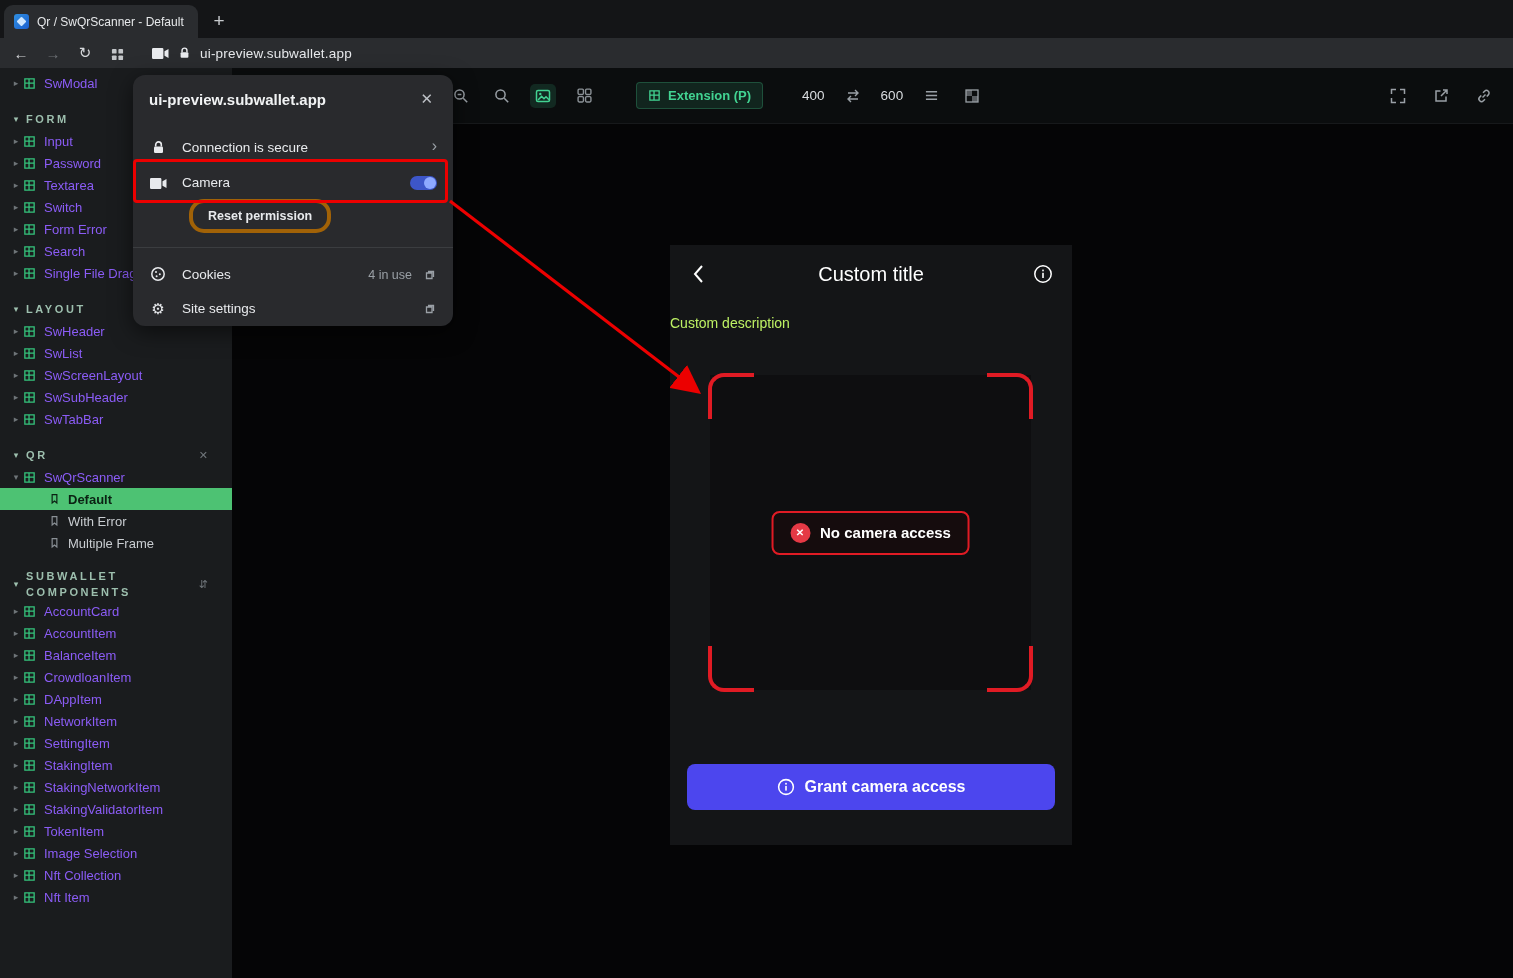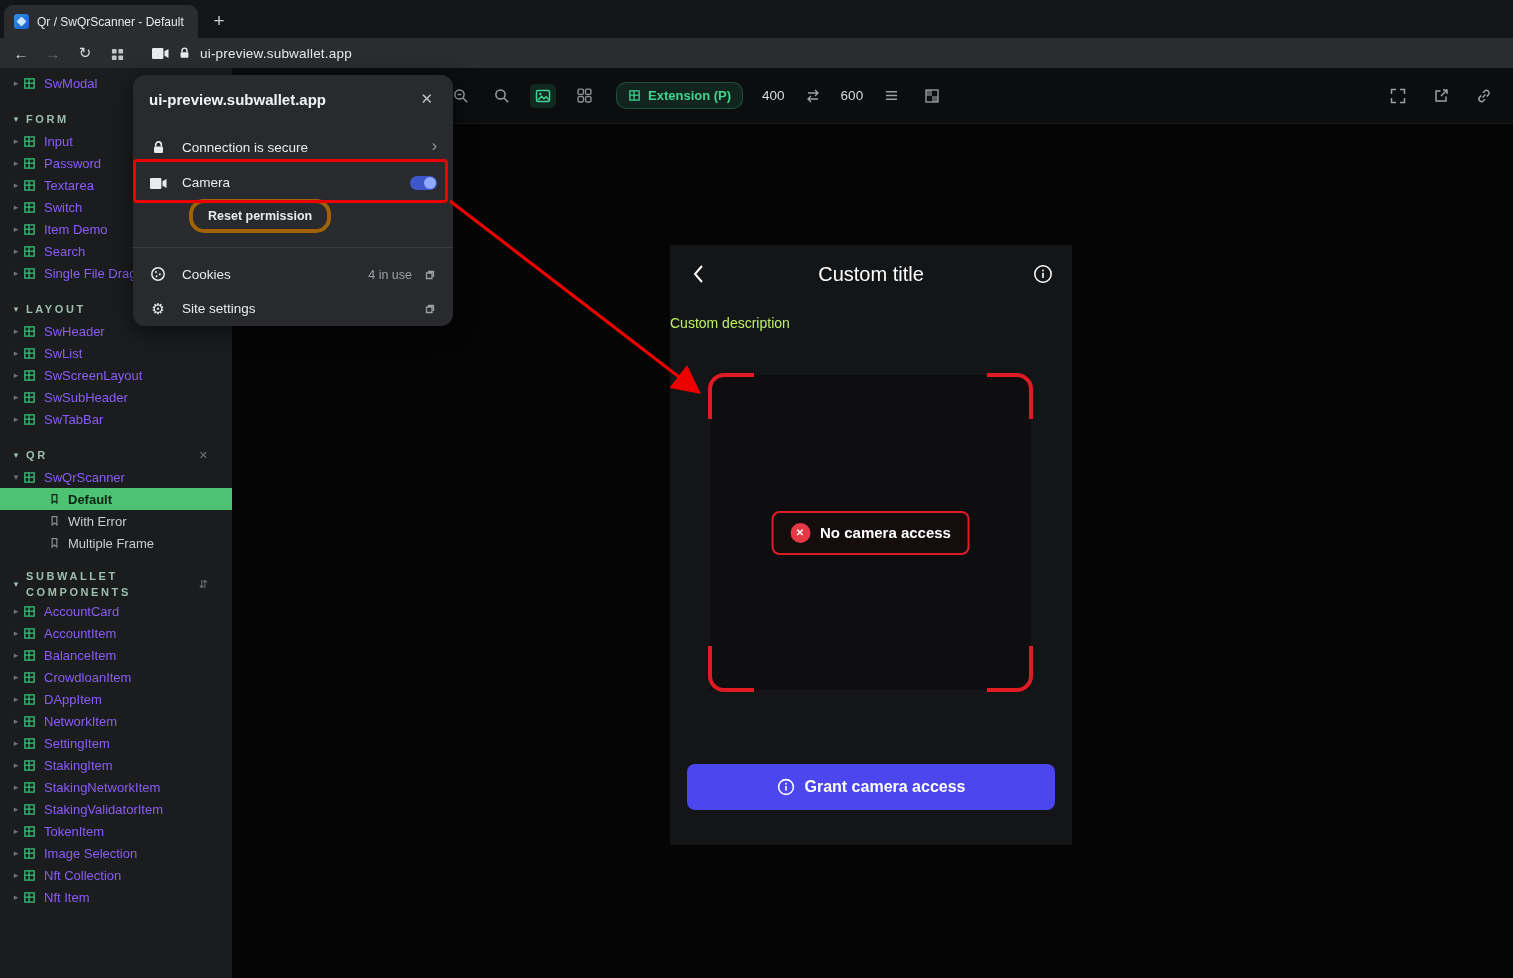--- a/index.html
+++ b/index.html
@@ -35,21 +35,21 @@
   .variant-row { display:flex; align-items:center; height:22px; padding-left:49px; color:#c9cdd1; font-size:13px; }
   .variant-row .bm { display:inline-flex; width:13px; margin-right:6px; color:#8a9096; }
   .variant-row.selected { background:#4dc273; color:#0b2113; font-weight:700; }
   .variant-row.selected .bm { color:#0b2113; }
 
   
   .ptoolbar { position:absolute; left:232px; top:68px; right:0; height:56px; background:#0b0d0e; border-bottom:1px solid #17191b; display:flex; align-items:center; }
   .pt-left { display:flex; align-items:center; gap:15px; margin-left:216px; }
   .pt-ico { display:inline-flex; align-items:center; justify-content:center; width:26px; height:24px; border-radius:5px; }
   .pt-ico.active { background:rgba(66,211,146,.14); }
-  .pt-pill { display:inline-flex; align-items:center; gap:7px; background:rgba(66,211,146,.12); border:1px solid rgba(66,211,146,.25); color:#42d392; font-size:13px; font-weight:600; border-radius:10px; padding:5px 11px; margin:0 4px; }
+  .pt-pill { display:inline-flex; align-items:center; gap:7px; background:rgba(66,211,146,.12); border:1px solid rgba(66,211,146,.25); color:#42d392; font-size:13px; font-weight:600; border-radius:4px; padding:5px 11px; margin:0 24px; }
   .pt-num { color:#dadde0; font-size:13.5px; }
   .pt-right { margin-left:auto; display:flex; align-items:center; gap:17px; padding-right:16px; }
 
   
   .canvas { position:absolute; left:232px; top:125px; right:0; bottom:0; background:#050506; }
   .phone { position:absolute; left:438px; top:120px; width:402px; height:600px; background:#141517; }
   .ph-header { position:relative; height:58px; display:flex; align-items:center; justify-content:center; }
   .ph-back { position:absolute; left:22px; top:19px; width:14px; height:20px; display:flex; align-items:center; }
   .ph-title { color:#fff; font-size:20px; font-weight:400; }
   .ph-info { position:absolute; right:19px; top:19px; }
@@ -183,21 +183,21 @@
           </span>
           <span class="comp-label">Switch</span>
         </div>
         <div class="comp-row">
           <span class="tri">▸</span>
           <span class="comp-icon">
             <svg width="13" height="13" viewBox="0 0 14 14">
               <path fill="none" stroke="#35c47c" stroke-width="1.4" d="M2 2h10v10H2zM2 6.5h10M6.5 2v10"></path>
             </svg>
           </span>
-          <span class="comp-label">Item Demo</span>
+          <span class="comp-label">Form Error</span>
         </div>
         <div class="comp-row">
           <span class="tri">▸</span>
           <span class="comp-icon">
             <svg width="13" height="13" viewBox="0 0 14 14">
               <path fill="none" stroke="#35c47c" stroke-width="1.4" d="M2 2h10v10H2zM2 6.5h10M6.5 2v10"></path>
             </svg>
           </span>
           <span class="comp-label">Search</span>
         </div>

